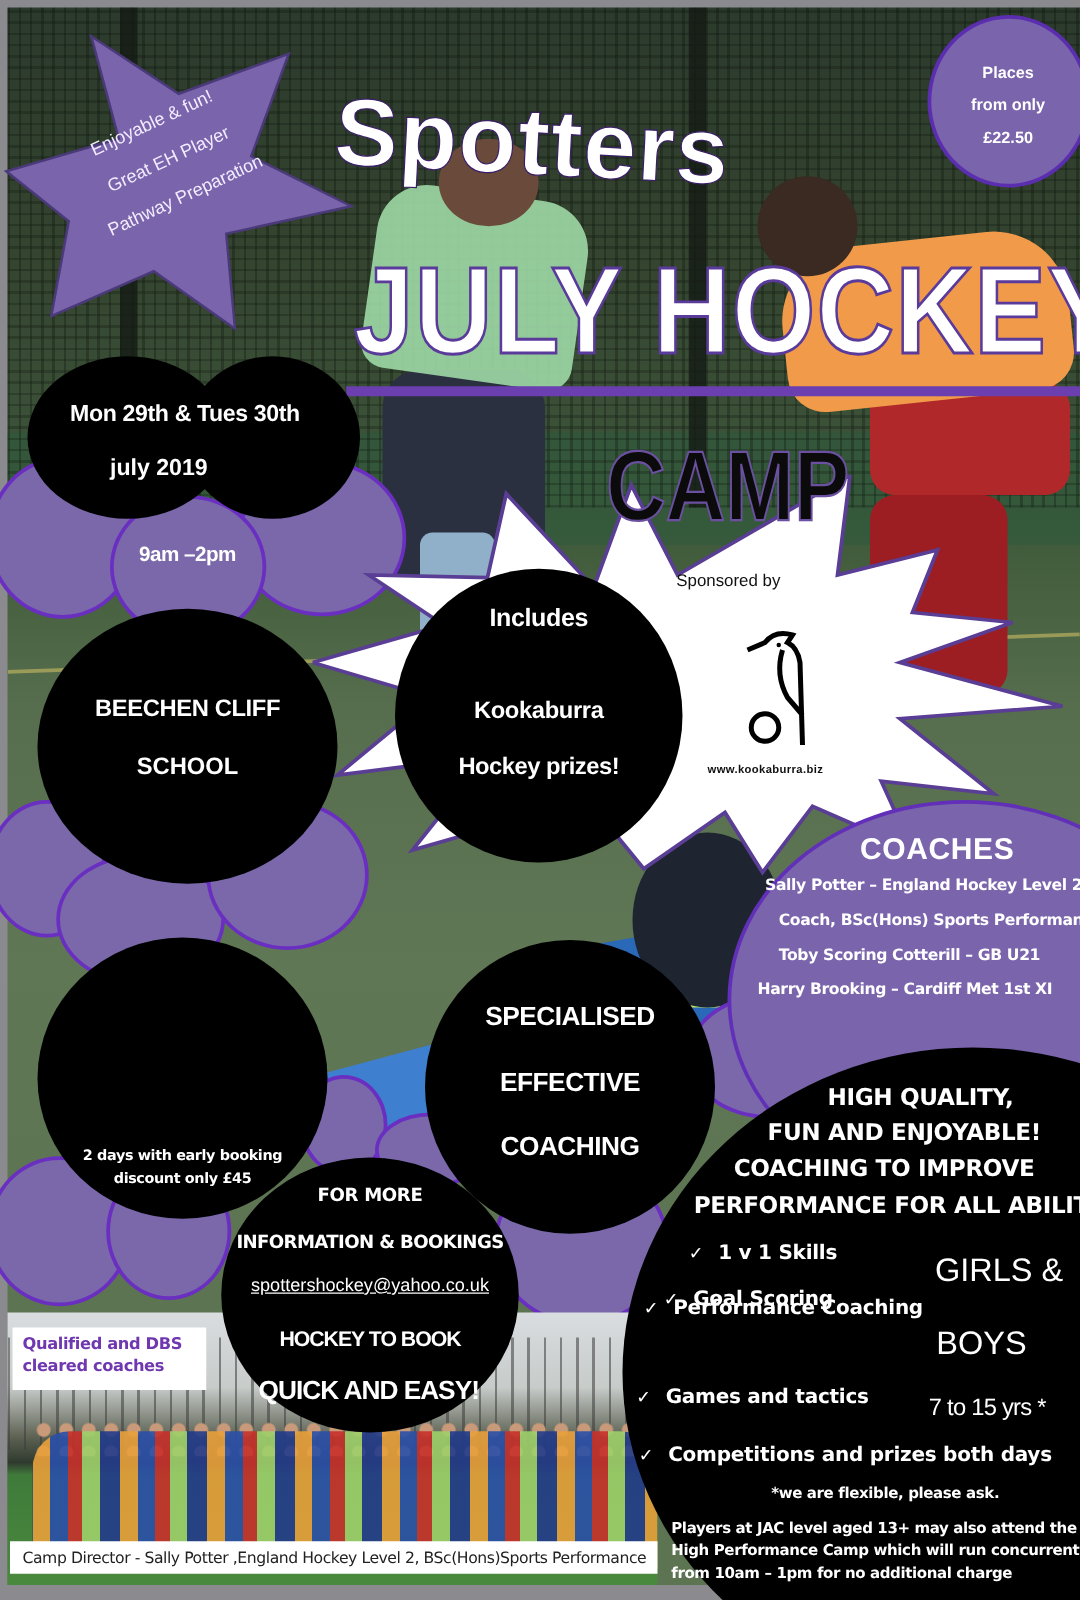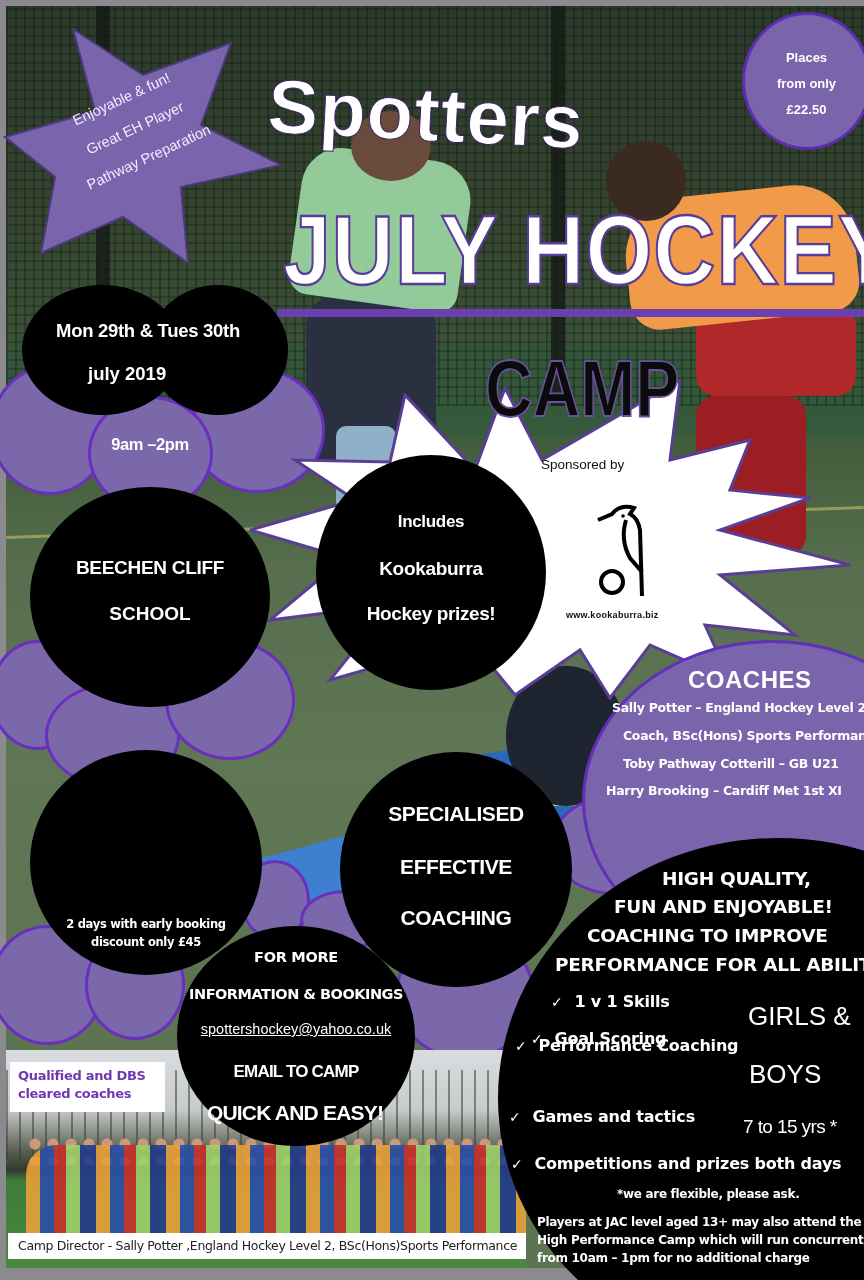--- a/index.html
+++ b/index.html
@@ -156,29 +156,29 @@
   <circle cx="22" cy="82" r="11" fill="none" stroke="#000" stroke-width="4"></circle>
   <circle cx="33" cy="16" r="1.8" fill="#000"></circle>
 </svg>
 <div class="kook-url">www.kookaburra.biz</div>
 
 <div class="bc" style="left:30px;top:487px;width:240px;height:220px"></div>
 <div class="wtxt" style="left:30px;top:557px;width:240px;font-size:19px;letter-spacing:-0.3px">BEECHEN CLIFF</div>
 <div class="wtxt" style="left:30px;top:603px;width:240px;font-size:19px">SCHOOL</div>
 
 <div class="bc" style="left:316px;top:455px;width:230px;height:235px"></div>
-<div class="wtxt" style="left:316px;top:512px;width:230px;font-size:17px;letter-spacing:-0.3px">Includes</div>
+<div class="wtxt" style="left:316px;top:484px;width:230px;font-size:20px;letter-spacing:-0.3px">Includes</div>
 <div class="wtxt" style="left:316px;top:558px;width:230px;font-size:19px;letter-spacing:-0.3px">Kookaburra</div>
 <div class="wtxt" style="left:316px;top:603px;width:230px;font-size:19px;letter-spacing:-0.4px">Hockey prizes!</div>
 
 <div class="coaches"></div>
 <div class="coaches-title">COACHES</div>
 <div class="coach-line" style="left:612px;top:700px">Sally Potter – England Hockey Level 2</div>
 <div class="coach-line" style="left:623px;top:728px">Coach, BSc(Hons) Sports Performance</div>
-<div class="coach-line" style="left:623px;top:756px">Toby Pathway Cotterill  – GB U21</div>
+<div class="coach-line" style="left:623px;top:756px">Toby Scoring Cotterill  – GB U21</div>
 <div class="coach-line" style="left:606px;top:783px">Harry Brooking  – Cardiff Met 1st XI</div>
 
 <div class="bc" style="left:30px;top:750px;width:232px;height:225px"></div>
 <div class="wtxt" style="left:30px;top:765px;width:232px;font-size:16px;line-height:25px;font-family:'DejaVu Sans',sans-serif;letter-spacing:-0.4px">
 </div>
 <div class="wtxt" style="left:30px;top:866px;width:232px;font-size:16px;line-height:25px;font-family:'DejaVu Sans',sans-serif;letter-spacing:-0.4px">
 </div>
 <div class="wtxt" style="left:30px;top:915px;width:232px;font-size:11.5px;line-height:18px;font-family:'DejaVu Sans',sans-serif;letter-spacing:-0.3px">
   <div>2 days with early booking</div>
   <div>discount only £45</div>
@@ -198,21 +198,21 @@
   <div>Qualified and DBS</div>
   <div>cleared coaches</div>
 </div>
 
 <div class="bc" style="left:177px;top:926px;width:238px;height:220px"></div>
 <div class="wtxt" style="left:177px;top:949px;width:238px;font-size:14.5px;font-family:'DejaVu Sans',sans-serif;letter-spacing:-0.3px">FOR MORE</div>
 <div class="wtxt" style="left:170px;top:986px;width:252px;font-size:14.5px;font-family:'DejaVu Sans',sans-serif;letter-spacing:-0.5px">INFORMATION &amp; BOOKINGS</div>
 <div class="wtxt" style="left:170px;top:1021px;width:252px;font-size:14.5px;font-weight:normal">
   <a class="email">spottershockey@yahoo.co.uk</a>
 </div>
-<div class="wtxt" style="left:177px;top:1062px;width:238px;font-size:17px;letter-spacing:-0.8px">EMAIL TO CAMP</div>
+<div class="wtxt" style="left:177px;top:1062px;width:238px;font-size:17px;letter-spacing:-0.8px">HOCKEY TO BOOK</div>
 <div class="wtxt" style="left:176px;top:1101px;width:238px;font-size:21px;letter-spacing:-0.8px">QUICK AND EASY!</div>
 
 <div class="hq"></div>
 <div class="hq-line" style="left:662px;top:868px">HIGH QUALITY,</div>
 <div class="hq-line" style="left:614px;top:896px">FUN AND ENJOYABLE!</div>
 <div class="hq-line" style="left:587px;top:925px">COACHING TO IMPROVE</div>
 <div class="hq-line" style="left:555px;top:954px">PERFORMANCE FOR ALL ABILIT</div>
 
 <div class="chk" style="left:551px;top:992px"><span class="mark">✓</span><span>1 v 1 Skills</span></div>
 <div class="chk" style="left:531px;top:1029px"><span class="mark">✓</span><span>Goal Scoring</span></div>

